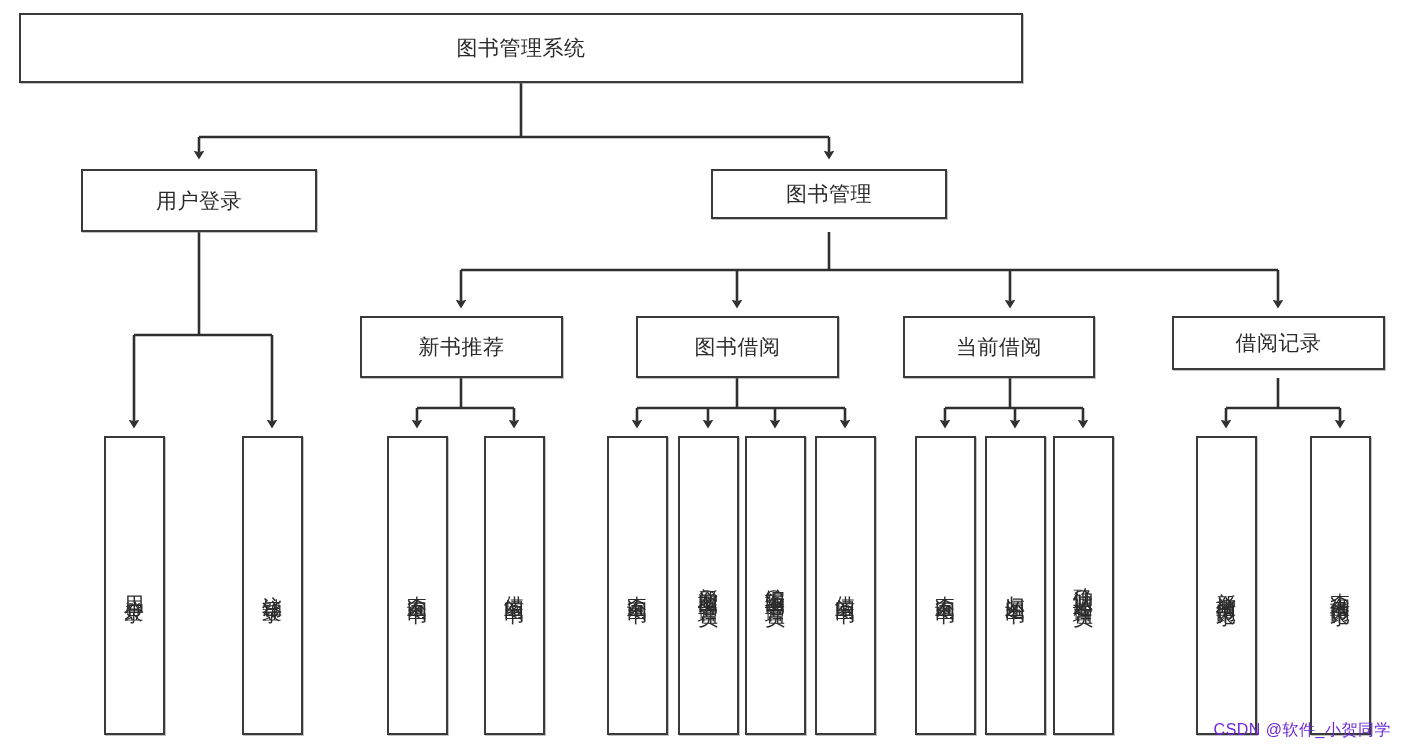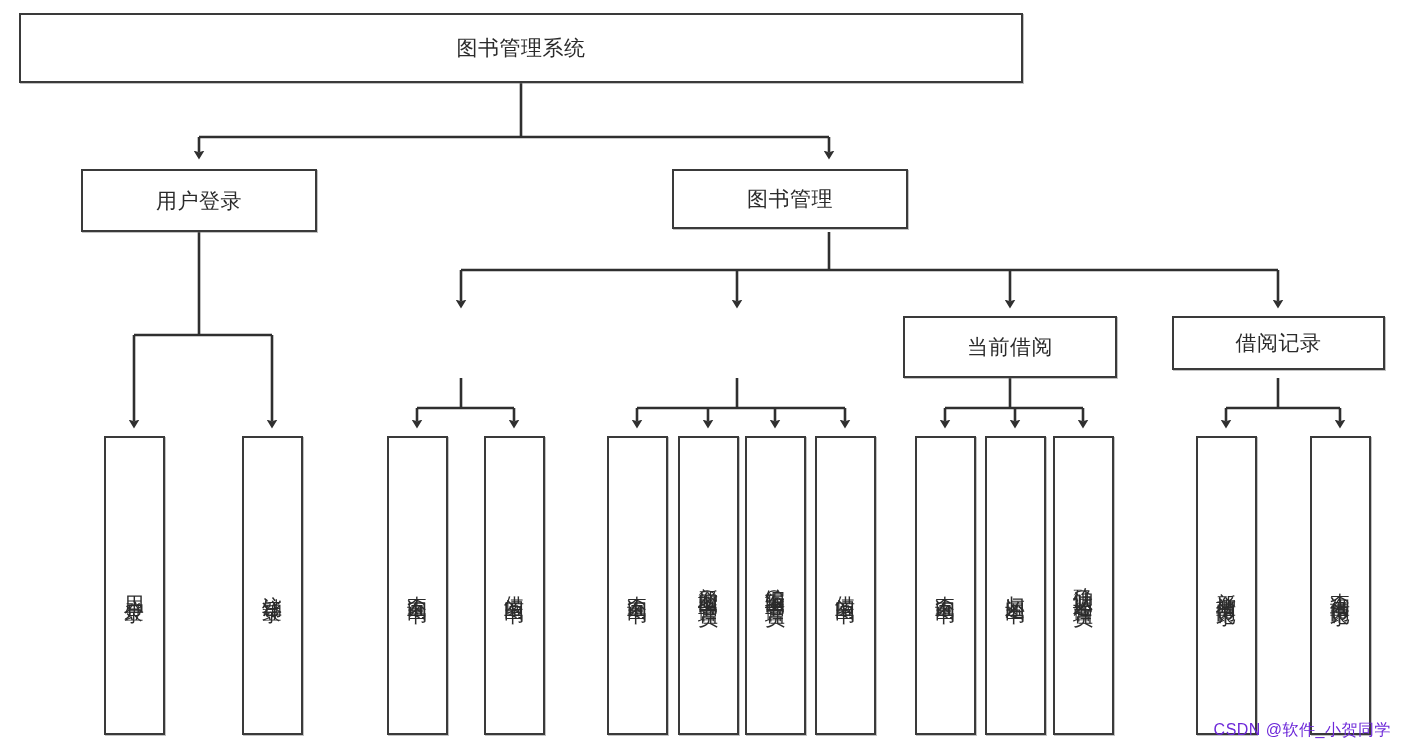--- a/index.html
+++ b/index.html
@@ -122,25 +122,31 @@
     </g>
   </svg>
 
   <div class="node horiz" style="left:19px; top:13px; width:1004px; height:70px;">
     <span class="htext">图书管理系统</span>
   </div>
 
   <div class="node horiz" style="left:81px; top:169px; width:236px; height:63px;">
     <span class="htext">用户登录</span>
   </div>
-  <div class="node horiz" style="left:672px; top:169px; width:236px; height:60px;">
+  <div class="node horiz" style="left:711px; top:169px; width:236px; height:50px;">
     <span class="htext">图书管理</span>
   </div>
 
-  <div class="node horiz" style="left:903px; top:316px; width:214px; height:62px;">
+  <div class="node horiz" style="left:360px; top:316px; width:203px; height:62px;">
+    <span class="htext">新书推荐</span>
+  </div>
+  <div class="node horiz" style="left:636px; top:316px; width:203px; height:62px;">
+    <span class="htext">图书借阅</span>
+  </div>
+  <div class="node horiz" style="left:903px; top:316px; width:192px; height:62px;">
     <span class="htext">当前借阅</span>
   </div>
   <div class="node horiz" style="left:1172px; top:316px; width:213px; height:54px;">
     <span class="htext">借阅记录</span>
   </div>
 
   <div class="node vert" style="left:104px; top:436px; width:61px; height:299px;">
     <span class="vtext">用户登录</span>
   </div>
   <div class="node vert" style="left:242px; top:436px; width:61px; height:299px;">

